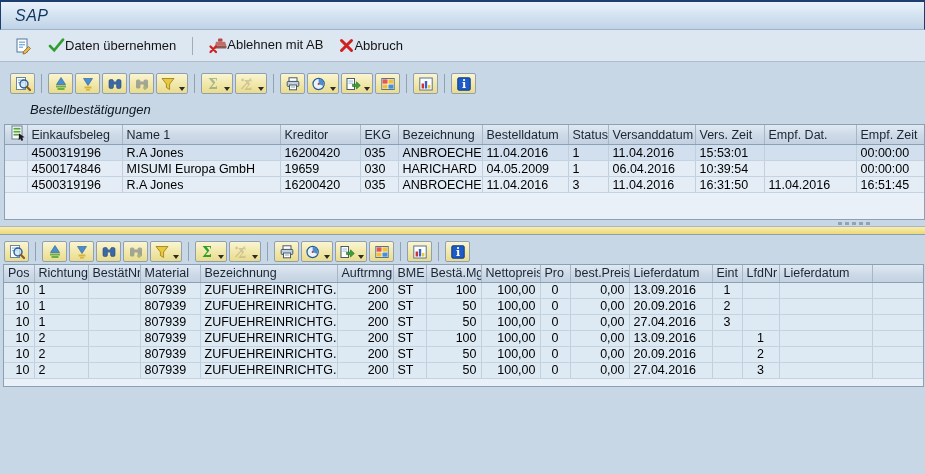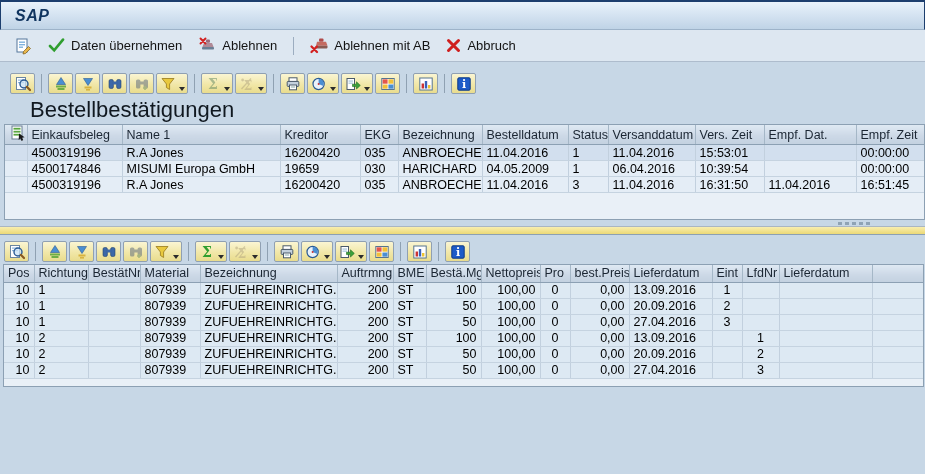--- a/index.html
+++ b/index.html
@@ -3,26 +3,26 @@
 <meta charset="utf-8">
 <style>
   html,body{margin:0;padding:0;}
   body{width:925px;height:474px;overflow:hidden;font-family:"Liberation Sans",sans-serif;background:#c7d7e6;}
   .window{width:925px;height:474px;box-sizing:border-box;border-top:2px solid #1c3e6e;background:#c7d7e6;}
 
   
   .titlebar{height:28px;display:flex;align-items:center;padding-left:14px;box-sizing:border-box;
     background:linear-gradient(180deg,#e9f2fb 0%,#d2e1f0 55%,#bfd3e6 100%);
     border-bottom:1px solid #9db3c9;border-left:1px solid #1c3e6e;border-right:1px solid #1c3e6e;}
-  .sap-logo{font-weight:bold;font-style:italic;font-size:16px;color:#10345f;letter-spacing:.5px;text-align:center;}
+  .sap-logo{font-weight:normal;font-style:italic;font-size:16px;color:#10345f;letter-spacing:.5px;text-align:center;}
 
   
   .app-toolbar{height:31px;display:flex;align-items:center;background:#dde7f1;border-bottom:1px solid #aebccd;
     padding-left:6px;font-size:13px;color:#141414;}
-  .app-btn{display:flex;align-items:center;gap:6px;background:transparent;border:1px solid transparent;
+  .app-btn{display:flex;align-items:flex-start;background:transparent;border:1px solid transparent;
     padding:2px 7px;font:inherit;color:inherit;cursor:default;}
   .app-sep{width:1px;height:18px;background:#9cadc0;margin:0 8px;}
   .ic16 svg{display:block;}
 
   
   .content{padding-top:9px;}
 
   
   .alv-toolbar{display:flex;align-items:center;height:25px;gap:2px;}
   .alv-toolbar.t0{margin-left:10px;}
@@ -31,21 +31,21 @@
     background:linear-gradient(180deg,#faf5d3 0%,#f1e7a8 55%,#e9dc8d 100%);
     border:1px solid #90a0b2;border-radius:2px;padding:0;cursor:default;}
   .alv-btn.dd{width:32px;justify-content:flex-start;padding-left:3px;position:relative;}
   .alv-btn.dd::after{content:"";position:absolute;right:2px;bottom:2px;width:0;height:0;
     border-left:3px solid transparent;border-right:3px solid transparent;border-top:4px solid #2b2b2b;}
   .alv-btn .ic{line-height:0;}
   .alv-btn.disabled .ic{filter:grayscale(65%);opacity:.5;}
   .alv-sep{width:1px;height:19px;background:#8fa1b2;margin:0 4px;align-self:center;}
 
   
-  .section-title{font-size:22px;font-weight:400;color:#101820;margin:3px 0 3px 0;line-height:22px;}
+  .section-title{font-size:13px;font-weight:400;color:#101820;margin:3px 0 3px 0;line-height:22px;font-style:italic;}
   .section-title.t0{margin-left:30px;}
   .section-title.t1{margin-left:5px;}
 
   
   .grid{width:921px;background:#e9f0f7;border:1px solid #8ca0b3;box-sizing:border-box;overflow:hidden;position:relative;}
   .grid.g0{margin-left:4px;height:96px;}
   .grid.g1{margin-left:3px;height:123px;}
   table.alv{border-collapse:collapse;table-layout:fixed;font-size:12.5px;width:919px;}
   table.alv th{background:linear-gradient(180deg,#dfe9f3 0%,#cdd9e7 55%,#c3d1e0 100%);
     font-weight:400;color:#1b2633;text-align:left;padding:0 4px;height:17px;
@@ -93,31 +93,20 @@
           </svg>
       </span>
     </button>
     <button class="app-btn">
       <span class="ic16">
         <svg width="17" height="15" viewBox="0 0 17 15">
             <path d="M2 8 L6.2 12.4 L15 1.6" fill="none" stroke="#2f9e2f" stroke-width="2.6" stroke-linecap="round"></path>
           </svg>
       </span>
       <span>Daten übernehmen</span>
-    </button>
-    <button class="app-btn">
-      <span class="ic16">
-        <svg width="18" height="17" viewBox="0 0 18 17">
-            <rect x="8" y="2.5" width="4" height="3.2" rx="1" fill="#9a6a7a"></rect>
-            <path d="M6 6 h8 l1.6 4 h-11.2 Z" fill="#b08a97"></path>
-            <rect x="4" y="10" width="12" height="2.6" rx=".8" fill="#6a7f95"></rect>
-            <path d="M2.5 1.5 L7.5 6.5 M7.5 1.5 L2.5 6.5" stroke="#d22020" stroke-width="1.9" stroke-linecap="round"></path>
-          </svg>
-      </span>
-      <span>Ablehnen</span>
     </button>
     <span class="app-sep"></span>
     <button class="app-btn">
       <span class="ic16">
         <svg width="18" height="17" viewBox="0 0 18 17">
             <rect x="9" y="1.5" width="4.5" height="3.2" rx="1" fill="#b04a4a"></rect>
             <path d="M7 4.8 h9 l1.5 4 h-11.5 Z" fill="#c46a60"></path>
             <rect x="5.5" y="8.8" width="12" height="2.6" rx=".8" fill="#8a5a52"></rect>
             <path d="M1.5 9.5 L7 15 M7 9.5 L1.5 15" stroke="#d22020" stroke-width="2.2" stroke-linecap="round"></path>
           </svg>

